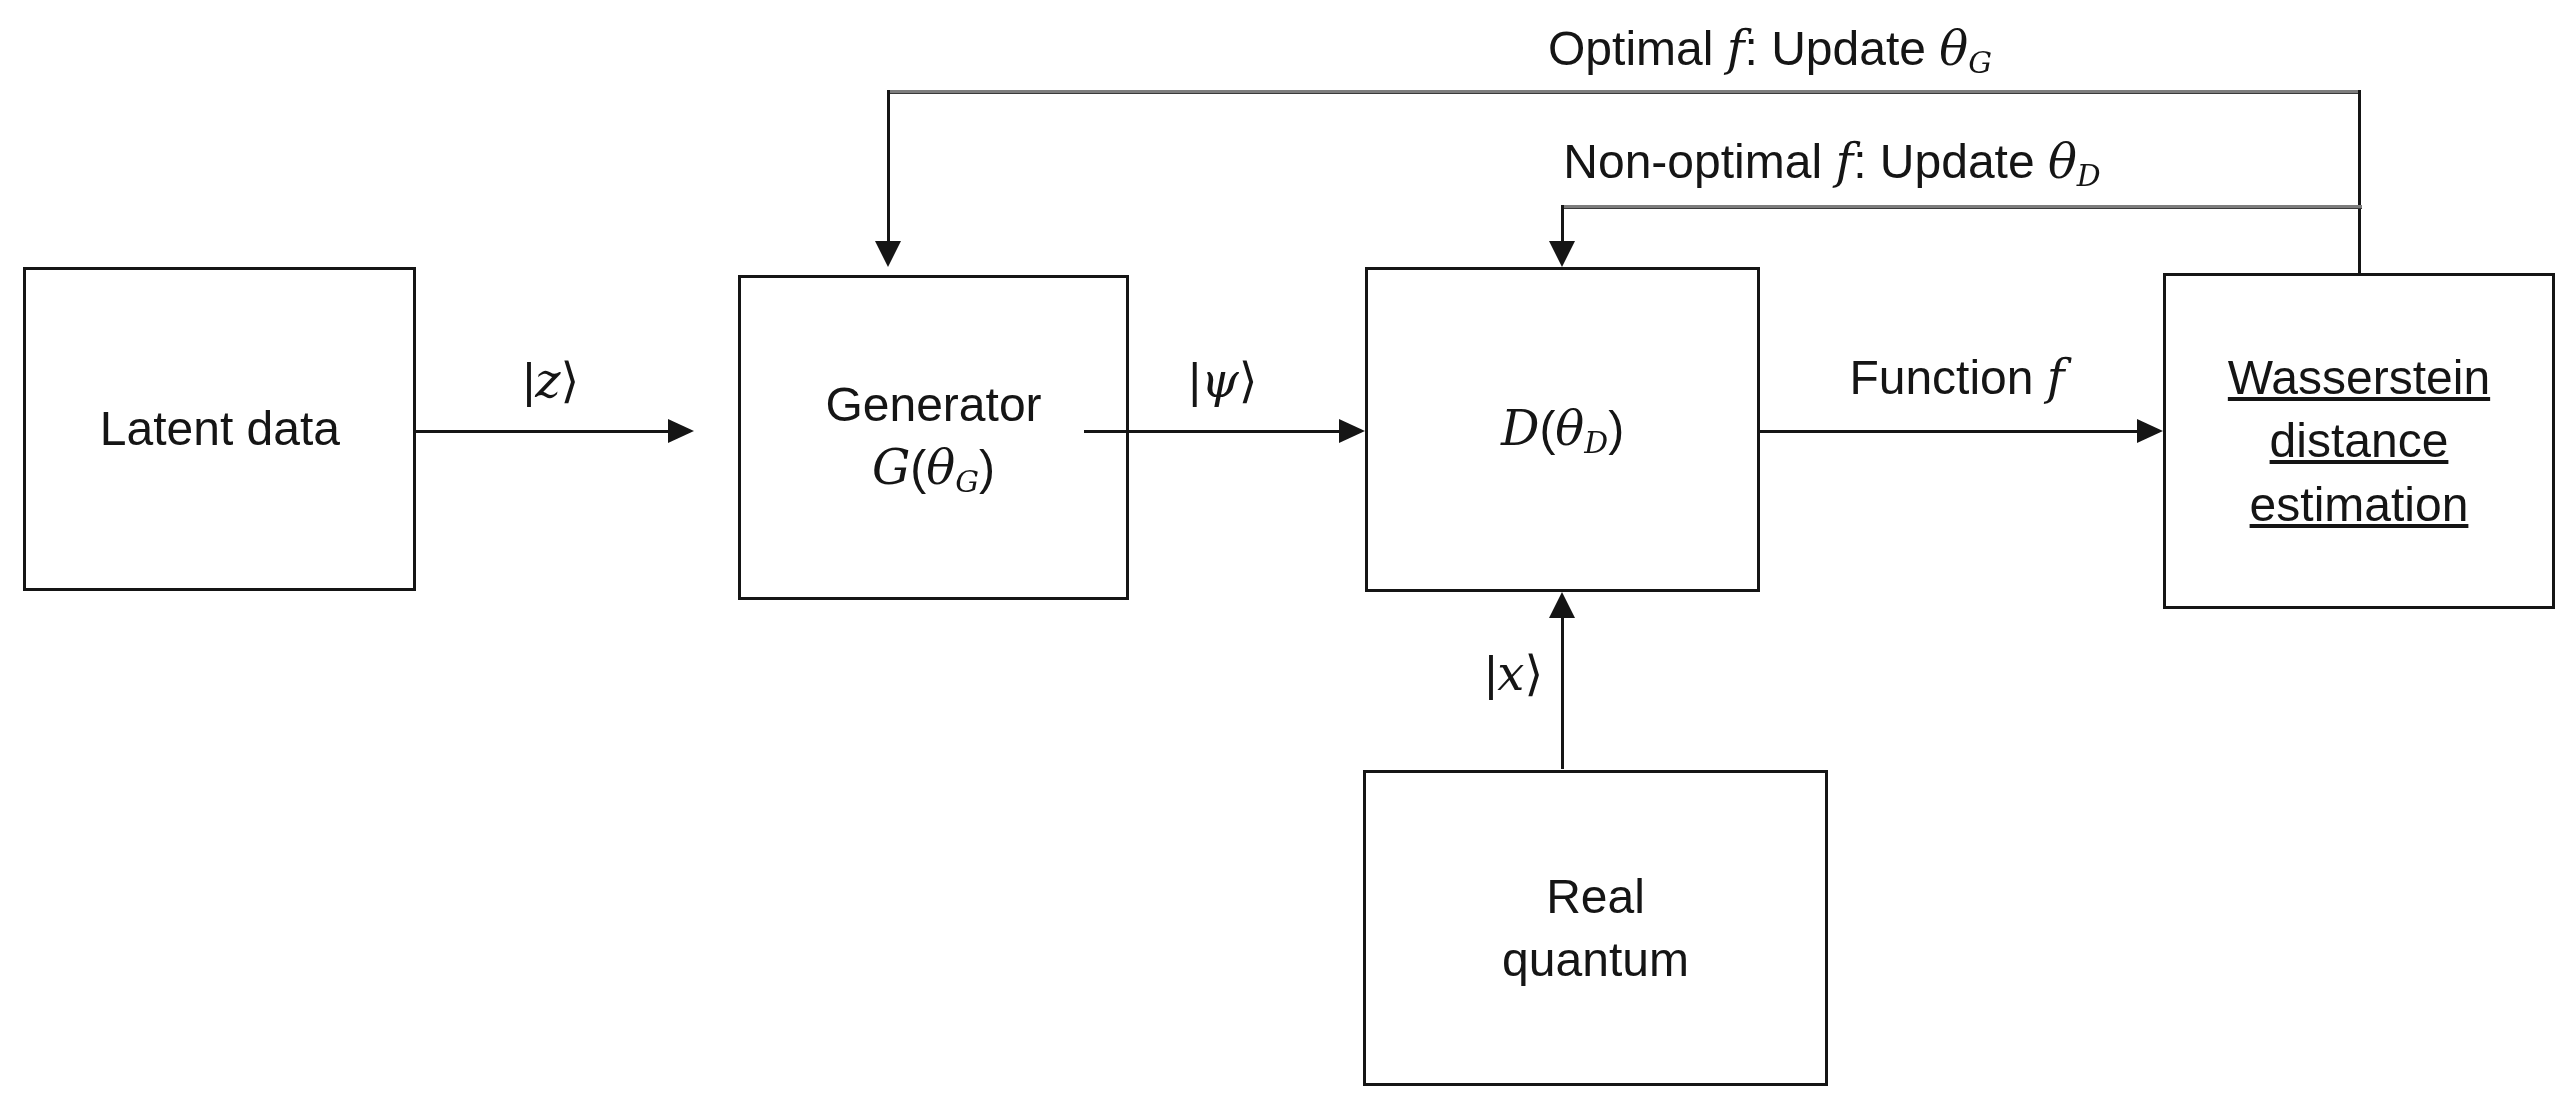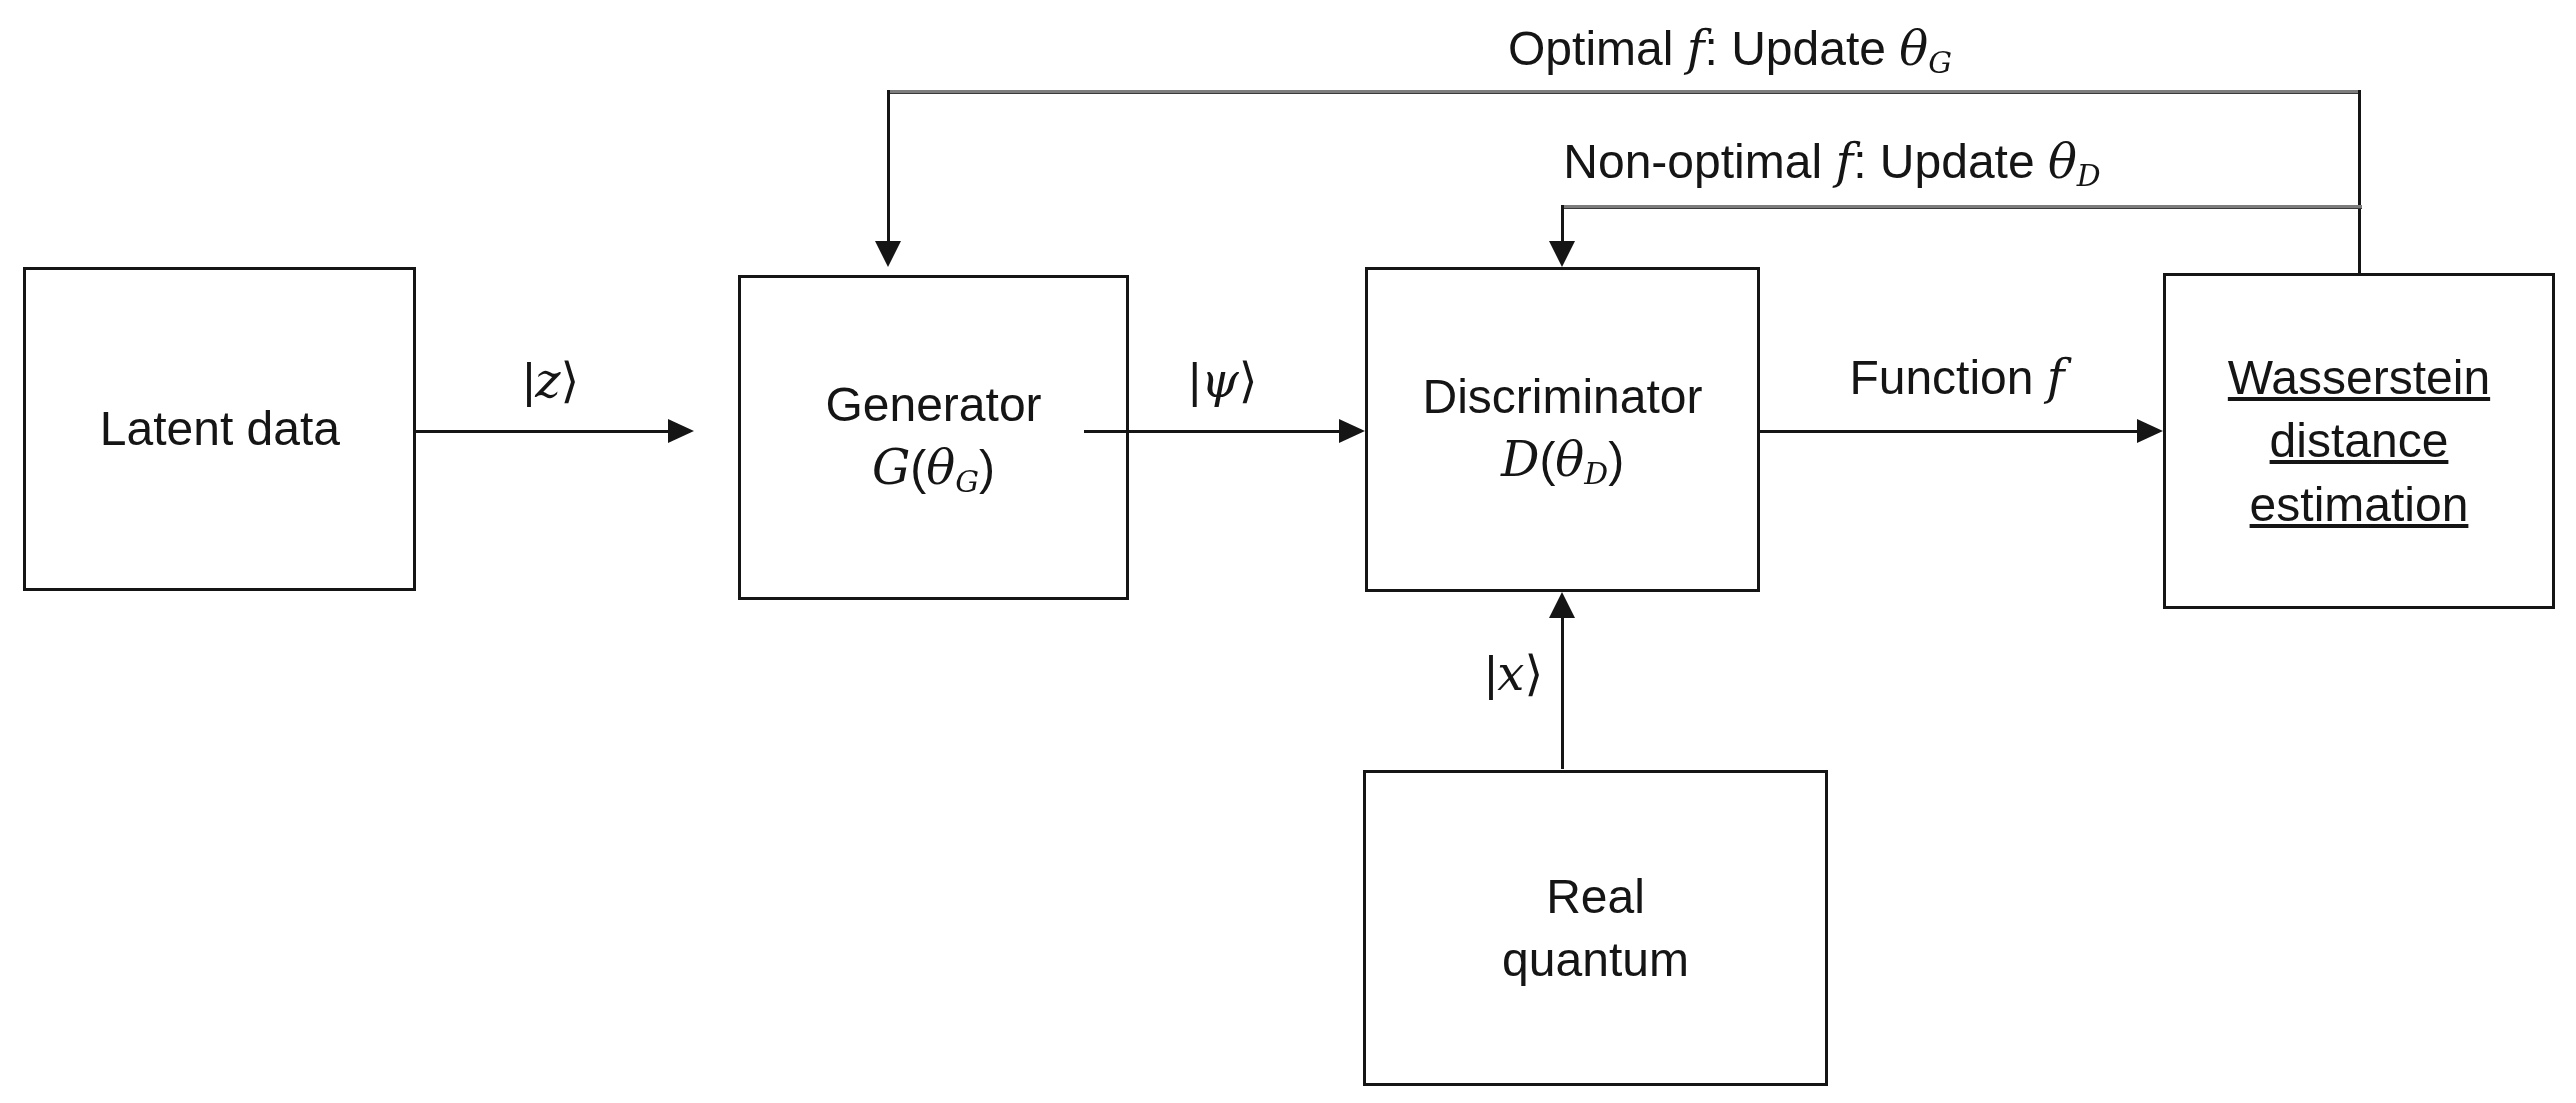--- a/index.html
+++ b/index.html
@@ -75,21 +75,20 @@
 
   <div class="box" style="left:694px;top:275px;width:391px;height:325px;margin-left:44px;">
     <div class="box-text">
       <div>Generator</div>
       <div><span class="math">G</span><span>(</span><span class="math">θ</span><sub class="math">G</sub><span>)</span></div>
     </div>
   </div>
 
   <div class="box" style="left:1365px;top:267px;width:395px;height:325px;">
     <div class="box-text">
-      <div>Discriminator</div>
       <div><span class="math">D</span><span>(</span><span class="math">θ</span><sub class="math">D</sub><span>)</span></div>
     </div>
   </div>
 
   <div class="box" style="left:2163px;top:273px;width:392px;height:336px;text-decoration:underline;">
     <div class="box-text">
       <div>Wasserstein</div>
       <div>distance</div>
       <div>estimation</div>
     </div>
@@ -115,21 +114,21 @@
   <div class="edge-label" style="left:1957px;top:349px;"><span>Function </span><span class="math">f</span></div>
 
   <div class="vline" style="left:1561px;top:617px;height:152px;"></div>
   <div class="arrow-up" style="left:1549px;top:592px;"></div>
   <div class="edge-label" style="left:1514px;top:645px;"><span>|</span><span class="math">x</span><span>⟩</span></div>
 
   <div class="hline feedback" style="left:888px;top:90px;width:1473px;"></div>
   <div class="vline" style="left:2358px;top:90px;height:185px;"></div>
   <div class="vline" style="left:887px;top:90px;height:153px;"></div>
   <div class="arrow-down" style="left:875px;top:241px;"></div>
-  <div class="edge-label" style="left:1730px;top:19.5px;"><span>Optimal </span><span class="math">f</span><span>: Update </span><span class="math">θ</span><sub class="math">G</sub></div>
+  <div class="edge-label" style="left:1770px;top:19.5px;"><span>Optimal </span><span class="math">f</span><span>: Update </span><span class="math">θ</span><sub class="math">G</sub></div>
 
   <div class="hline feedback" style="left:1563px;top:205px;width:799px;"></div>
   <div class="vline" style="left:1561px;top:205px;height:38px;"></div>
   <div class="arrow-down" style="left:1549px;top:241px;"></div>
   <div class="edge-label" style="left:1832px;top:133px;"><span>Non-optimal </span><span class="math">f</span><span>: Update </span><span class="math">θ</span><sub class="math">D</sub></div>
 
 </div>
 
 
 </body></html>

